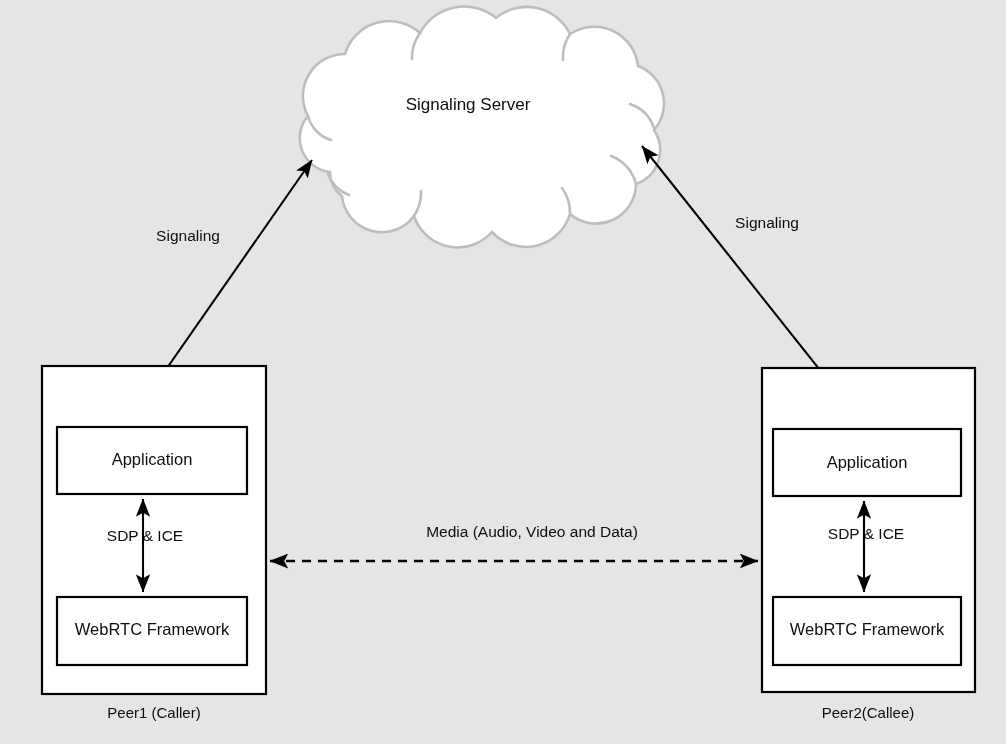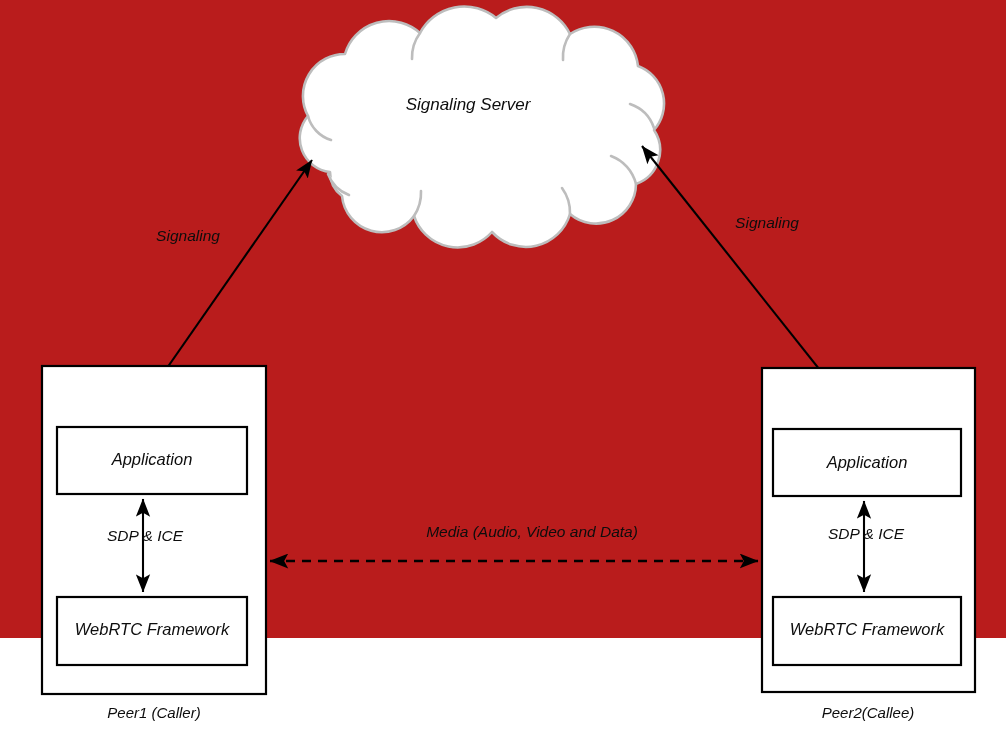--- a/index.html
+++ b/index.html
@@ -10,23 +10,22 @@
   }
   body {
     width: 1006px;
     height: 750px;
     overflow: hidden;
     font-family: "Liberation Sans", sans-serif;
   }
   #diagram-root {
     position: relative;
     width: 1006px;
-    height: 638px;
-    background: #b91c1c;
-    font-style: italic;
+    height: 744px;
+    background: #e5e5e5;
   }
   svg.diagram-canvas {
     position: absolute;
     top: 0;
     left: 0;
     width: 1006px;
     height: 750px;
     display: block;
   }
   .node-box {

